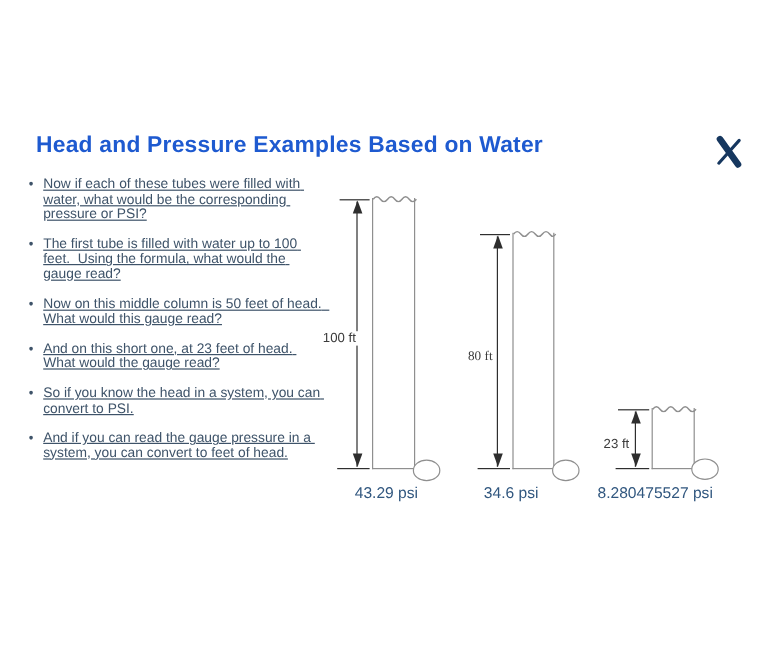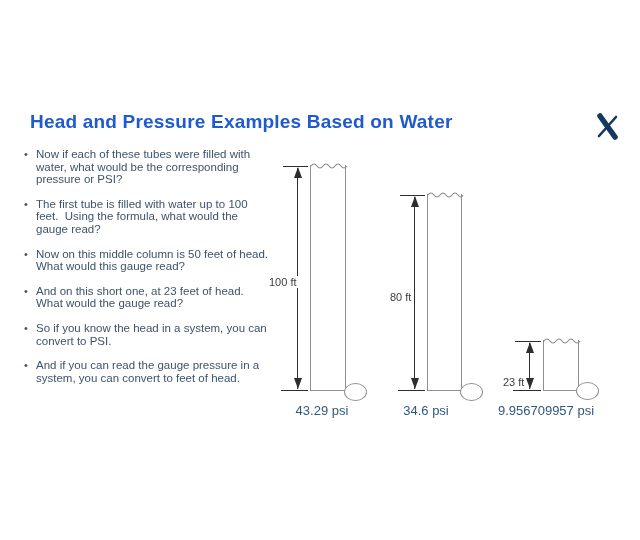--- a/index.html
+++ b/index.html
@@ -13,21 +13,21 @@
     color:#1e5ad0;white-space:nowrap;
   }
   .logo{position:absolute;left:596px;top:111px;width:24px;height:30px;}
   
   .bullets{
     position:absolute;left:24px;top:148px;width:248px;margin:0;padding:0;
     list-style:none;color:#3e5369;font-size:11.5px;line-height:12.6px;
   }
   .bullets li{display:flex;margin:0 0 12px 0;}
   .bullets .dot{flex:0 0 12px;font-size:11px;line-height:12.6px;}
-  .bullets .btxt{flex:1;white-space:pre-wrap;}
+  .bullets .btxt{flex:1;white-space:pre-wrap;text-decoration:underline;}
   
   .tube{
     position:absolute;
     border-left:1.2px solid #8f8f8f;border-right:1.2px solid #8f8f8f;
     border-bottom:1.2px solid #8f8f8f;box-sizing:border-box;
   }
   .tube svg{position:absolute;left:-1px;top:-4px;}
   .gauge{
     position:absolute;width:23px;height:18px;background:#ffffff;
     border:1.1px solid #8f8f8f;border-radius:50%;box-sizing:border-box;
@@ -105,31 +105,31 @@
   <div class="tube" style="left:427px;top:194px;width:35px;height:197px;">
     <svg width="37" height="8" viewBox="0 0 37 8">
       <path d="M1,5 Q4,1 7,5 T13,5 T19,5 T25,5 T31,5 T36,5" fill="none" stroke="#8f8f8f" stroke-width="1.2"></path>
     </svg>
   </div>
   <div class="dline" style="left:414px;top:197px;height:192px;"></div>
   <div class="tick" style="left:400px;top:195px;width:25px;"></div>
   <div class="tick" style="left:398px;top:390px;width:27px;"></div>
   <div class="arr up" style="left:410.5px;top:196px;"></div>
   <div class="arr down" style="left:410.5px;top:378px;"></div>
-  <span class="ftlabel" style="left:388px;top:291px;">80 ft</span>
+  <span class="ftlabel" style="left:388px;top:291px;font-family:Liberation Serif, serif;">80 ft</span>
   <div class="gauge" style="left:460px;top:383px;"></div>
   <span class="psilabel" style="left:376px;top:403px;width:100px;">34.6 psi</span>
 
   <div class="tube" style="left:543px;top:340px;width:36px;height:51px;">
     <svg width="38" height="8" viewBox="0 0 38 8">
       <path d="M1,5 Q4,1 7,5 T13,5 T19,5 T25,5 T31,5 T37,5" fill="none" stroke="#8f8f8f" stroke-width="1.2"></path>
     </svg>
   </div>
   <div class="dline" style="left:529px;top:343px;height:46px;"></div>
   <div class="tick" style="left:515px;top:341px;width:26px;"></div>
   <div class="tick" style="left:513px;top:390px;width:28px;"></div>
   <div class="arr up" style="left:525.5px;top:342px;"></div>
   <div class="arr down" style="left:525.5px;top:378px;"></div>
-  <span class="ftlabel" style="left:501px;top:364px;margin-top:12px;">23 ft</span>
+  <span class="ftlabel" style="left:501px;top:364px;">23 ft</span>
   <div class="gauge" style="left:576px;top:382px;"></div>
-  <span class="psilabel" style="left:481px;top:403px;width:130px;">9.956709957 psi</span>
+  <span class="psilabel" style="left:481px;top:403px;width:130px;">8.280475527 psi</span>
 
 </div>
 
 </body></html>

